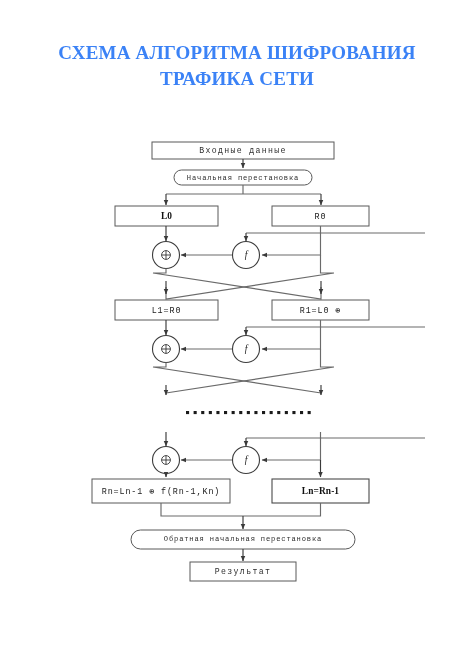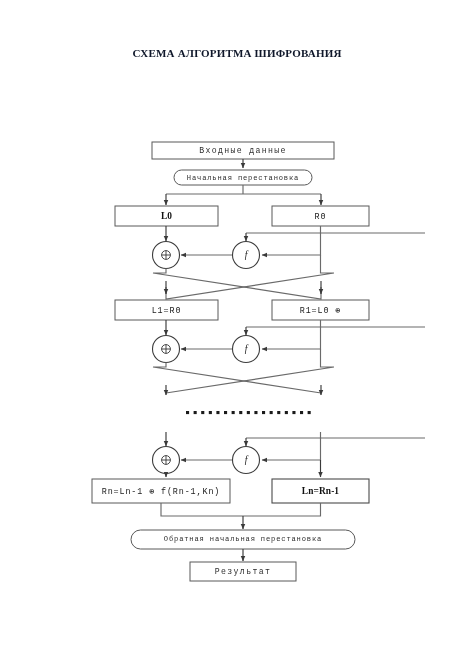--- a/index.html
+++ b/index.html
@@ -24,23 +24,23 @@
   .title-block {
     position: absolute;
     left: 0;
     top: 40px;
     width: 474px;
     text-align: center;
   }
   .title-line {
     font-family: "Liberation Serif", serif;
     font-weight: bold;
-    font-size: 11px;
+    font-size: 19px;
     letter-spacing: 0.2px;
-    color: #0f172a;
+    color: #3b82f6;
     line-height: 26px;
     white-space: nowrap;
   }
   #diagram {
     position: absolute;
     left: 0;
     top: 0;
   }
   .node-label {
     font-family: "Liberation Mono", monospace;
@@ -112,20 +112,21 @@
     fill: #1a1a1a;
   }
 </style>
 </head>
 <body>
 
 <div id="page">
 
   <div class="title-block">
     <div class="title-line">СХЕМА АЛГОРИТМА ШИФРОВАНИЯ</div>
+    <div class="title-line">ТРАФИКА СЕТИ</div>
   </div>
 
   <svg id="diagram" width="474" height="670" viewBox="0 0 474 670">
 
     <defs>
       <marker id="arrow" viewBox="0 0 10 10" refX="8.5" refY="5" markerWidth="5.2" markerHeight="5.2" orient="auto-start-reverse">
         <path d="M 0 1.2 L 9 5 L 0 8.8 z" fill="#3a3a3a"></path>
       </marker>
       <marker id="arrowg" viewBox="0 0 10 10" refX="8.5" refY="5" markerWidth="5.2" markerHeight="5.2" orient="auto-start-reverse">
         <path d="M 0 1.2 L 9 5 L 0 8.8 z" fill="#4a4a4a"></path>

